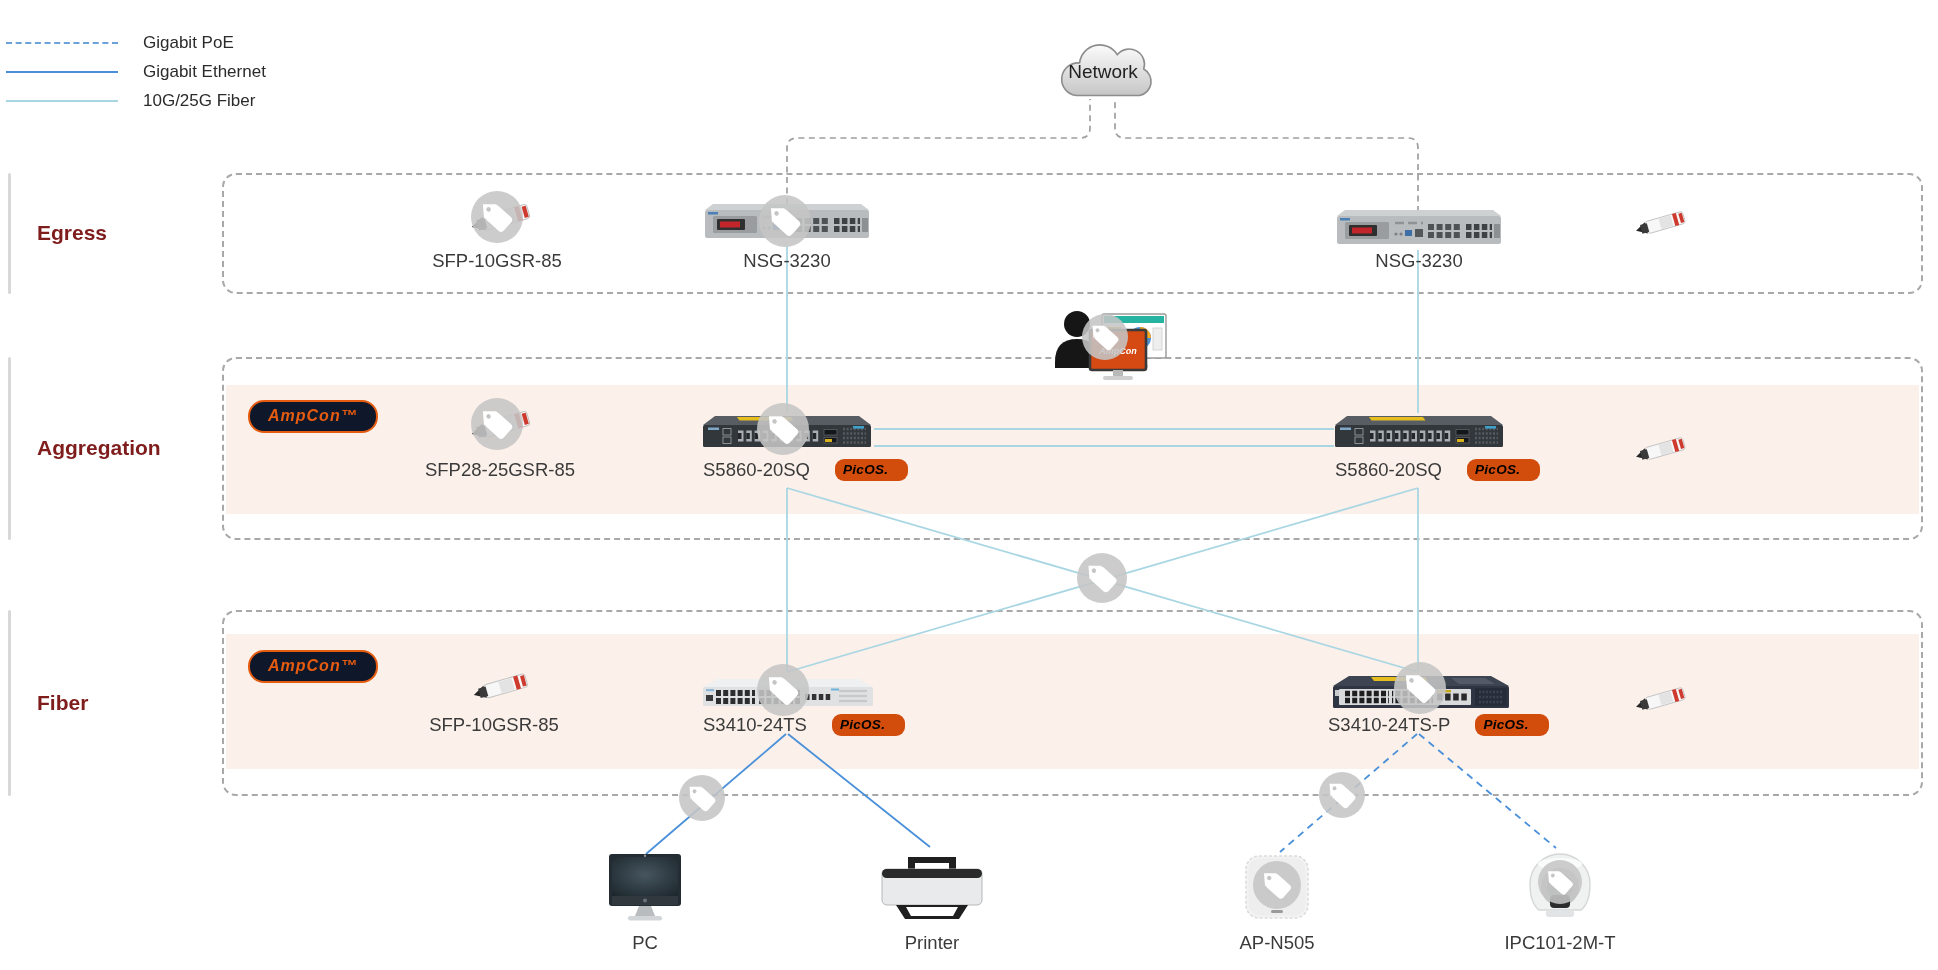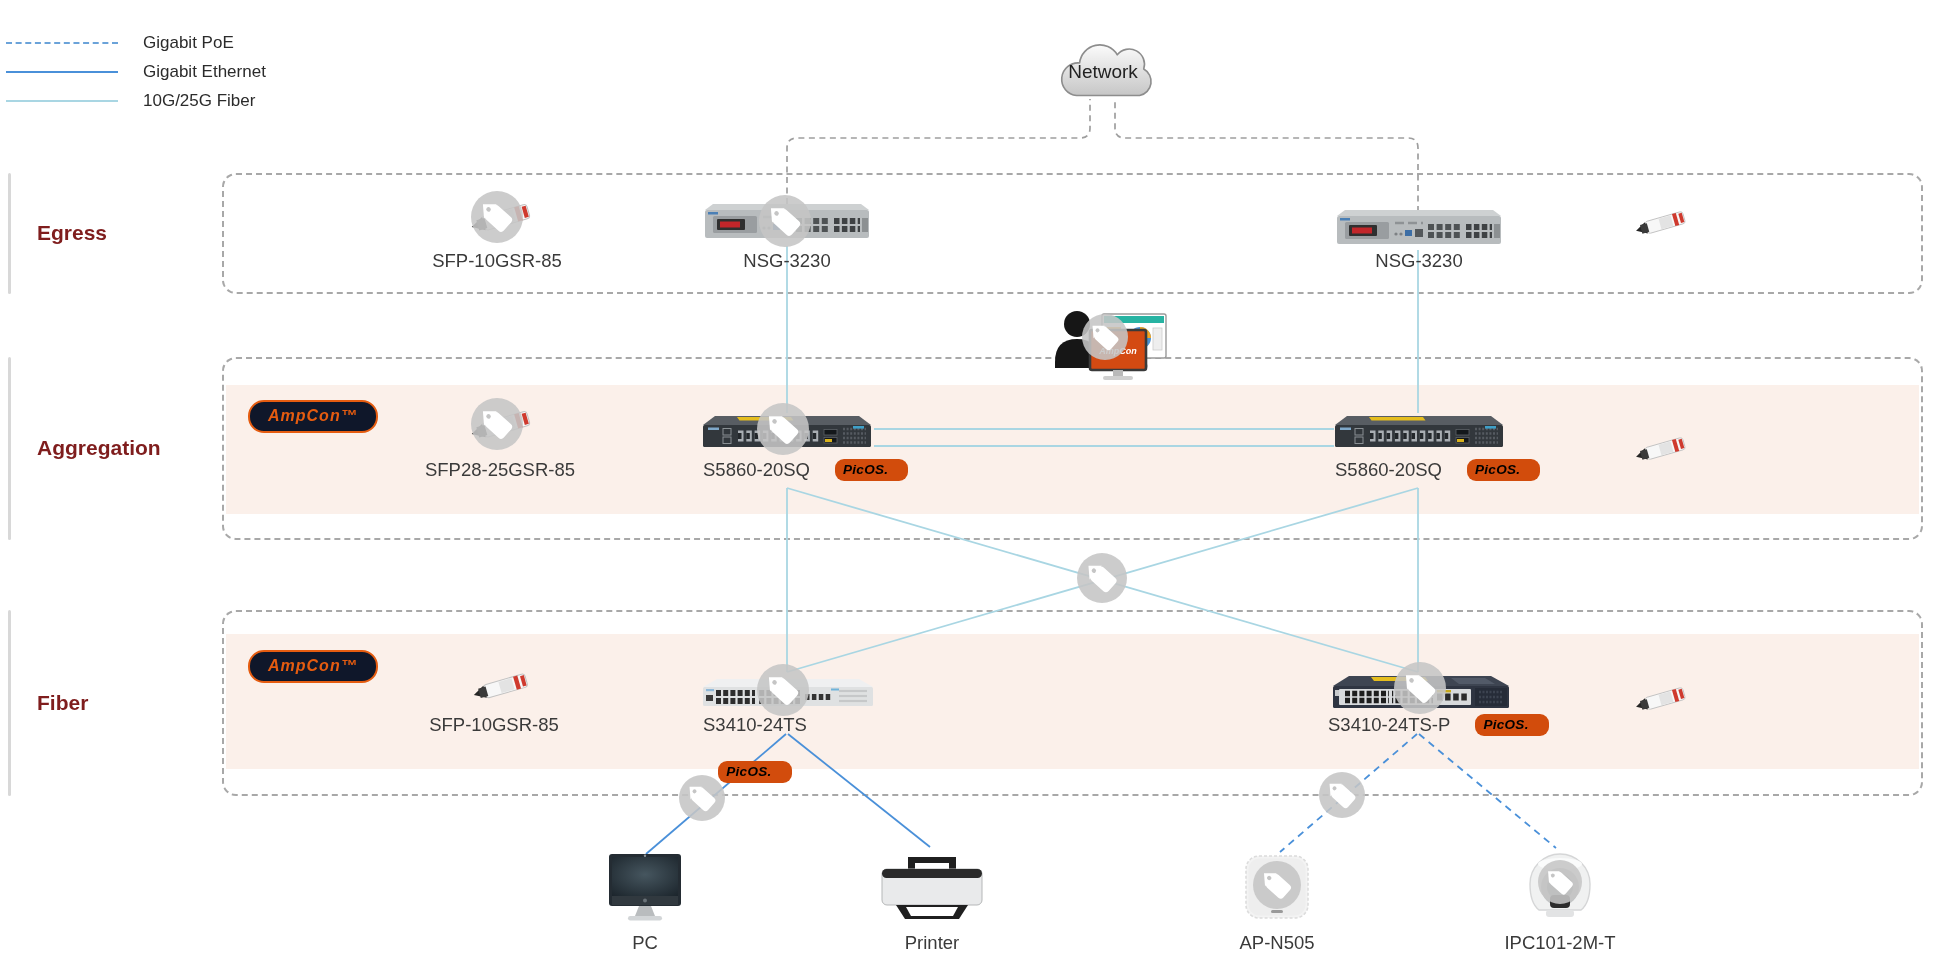--- a/index.html
+++ b/index.html
@@ -302,21 +302,21 @@
       <line x1="102" y1="21" x2="128" y2="21" stroke="#333" stroke-width="6" stroke-dasharray="4.5 2.4"></line>
       <line x1="136" y1="15" x2="164" y2="15" stroke="#c6c8c9" stroke-width="2.2"></line>
       <line x1="136" y1="20" x2="164" y2="20" stroke="#c6c8c9" stroke-width="2.2"></line>
       <line x1="136" y1="25" x2="164" y2="25" stroke="#c6c8c9" stroke-width="2.2"></line>
       <rect x="128" y="12.5" width="8" height="2" fill="#6fb3d9"></rect>
     </svg>
   </div>
   <svg class="tagicon" style="left:757px;top:664px;" width="52" height="52" viewBox="0 0 48 48">
       <use href="#sym-tag"></use>
     </svg>
-  <div class="nlabel devlabel-row" style="left:703px;top:714px;flex-direction:column;">
+  <div class="nlabel devlabel-row" style="left:703px;top:714px;">
     <span>S3410-24TS</span>
     <span class="picos">PicOS.</span>
   </div>
 
   <div class="node abs" style="left:1333px;top:668px;">
     <svg width="176" height="44" viewBox="0 0 176 44">
       <polygon points="16,8 158,8 176,18 0,18" fill="#3e4552"></polygon>
       <polygon points="38,9 92,9 95,13 41,13" fill="#e5bd1e"></polygon>
       <polygon points="118,10 152,10 162,16 126,16" fill="#525a68"></polygon>
       <rect x="0" y="18" width="176" height="22" rx="1.5" fill="#2f3542"></rect>

